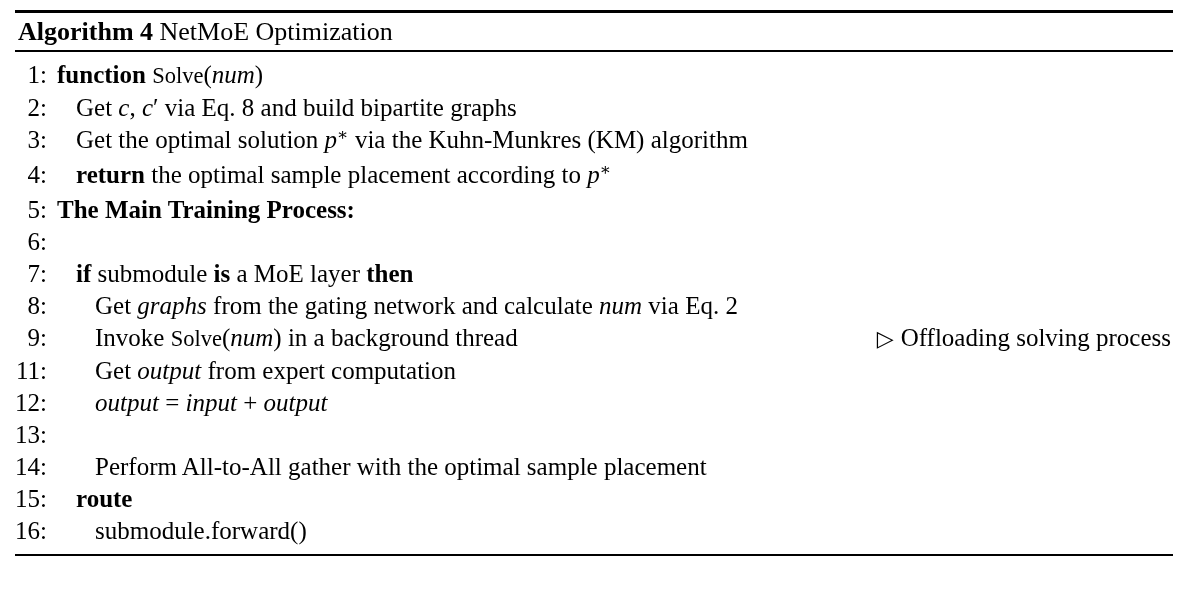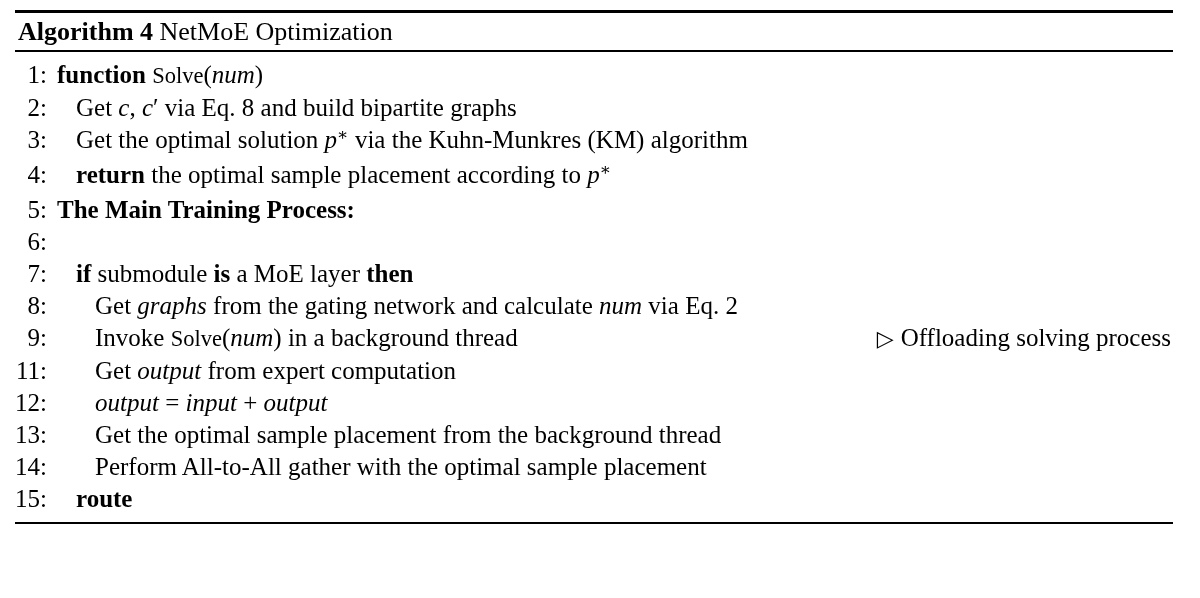--- a/index.html
+++ b/index.html
@@ -99,25 +99,28 @@
       <div class="algo-line">
         <span class="line-num">11:</span>
         <span class="line-content" style="padding-left: 38px;"><span class="seg-n">Get </span><span class="seg-i">output</span><span class="seg-n"> from expert computation</span></span>
       </div>
       <div class="algo-line">
         <span class="line-num">12:</span>
         <span class="line-content" style="padding-left: 38px;"><span class="seg-i">output</span><span class="seg-n"> = </span><span class="seg-i">input</span><span class="seg-n"> + </span><span class="seg-i">output</span></span>
       </div>
       <div class="algo-line">
         <span class="line-num">13:</span>
-        <span class="line-content" style="padding-left: 38px;"><span class="seg-n">Get the optimal sample placement from the background thread</span></span>
       </div>
       <div class="algo-line">
         <span class="line-num">14:</span>
         <span class="line-content" style="padding-left: 38px;"><span class="seg-n">Perform All-to-All gather with the optimal sample placement</span></span>
       </div>
       <div class="algo-line">
         <span class="line-num">15:</span>
         <span class="line-content" style="padding-left: 19px;"><span class="seg-b">route</span></span>
       </div>
+      <div class="algo-line">
+        <span class="line-num">16:</span>
+        <span class="line-content" style="padding-left: 38px;"><span class="seg-n">submodule.forward()</span></span>
+      </div>
     </div>
   <hr class="rule-thin">
 </div>
 
 </body></html>

